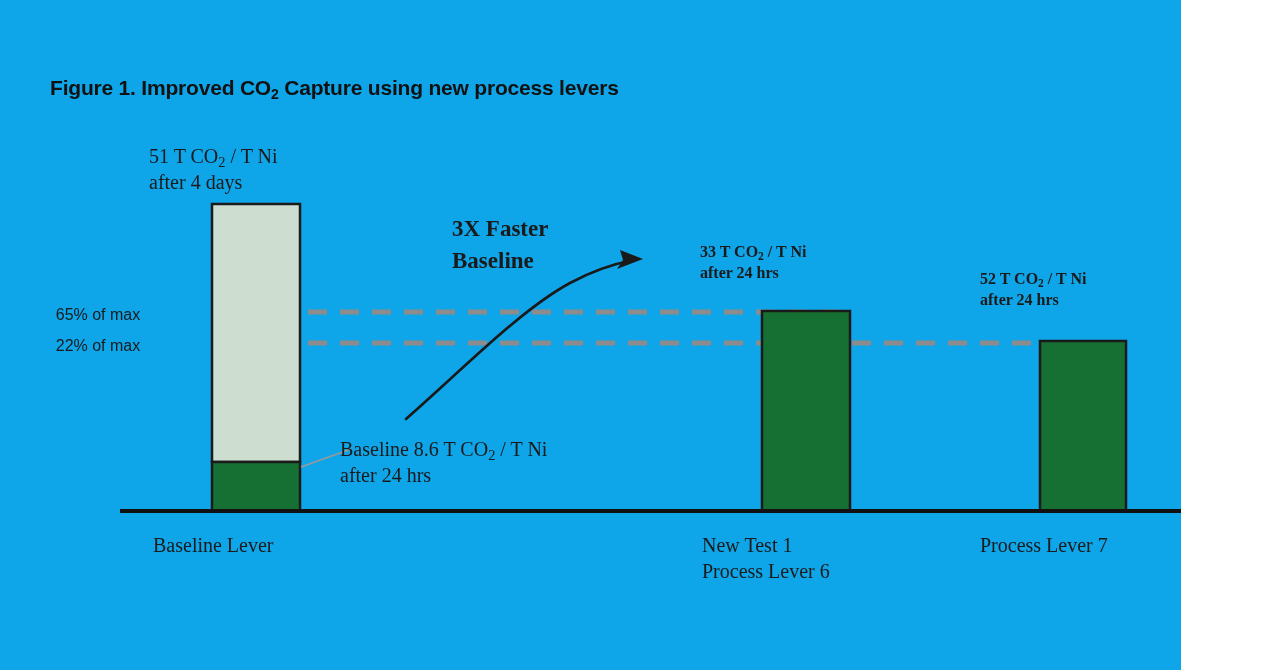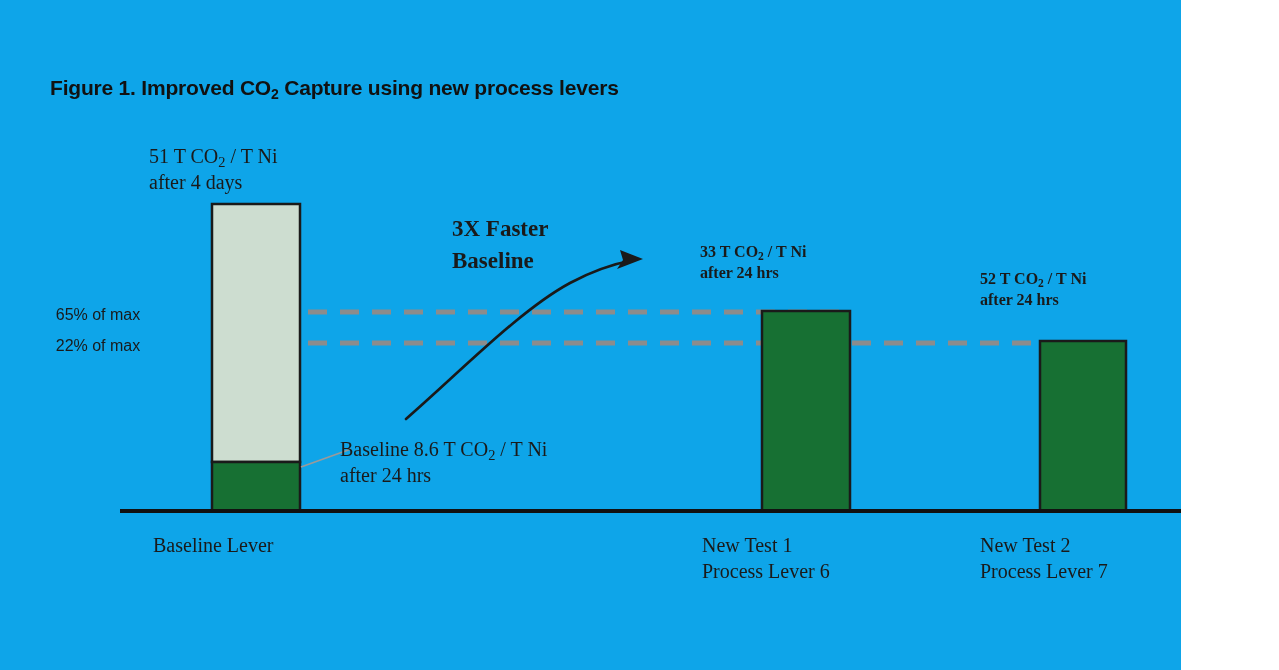--- a/index.html
+++ b/index.html
@@ -162,17 +162,16 @@
   <div class="lbl serif-reg center" id="cat-1">
     <div>Baseline Lever</div>
   </div>
 
   <div class="lbl serif-reg center" id="cat-2">
     <div>New Test 1</div>
     <div>Process Lever 6</div>
   </div>
 
   <div class="lbl serif-reg center" id="cat-3">
-    <div>New Test 2</div>
     <div>Process Lever 7</div>
   </div>
 
 </div>
 
 </body></html>

